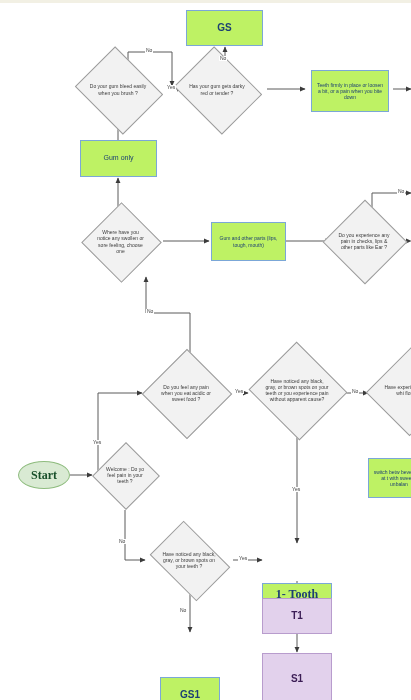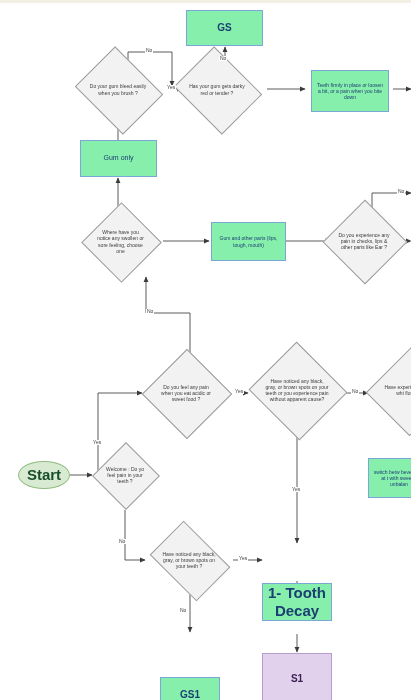--- a/index.html
+++ b/index.html
@@ -5,39 +5,39 @@
   html,body{margin:0;padding:0;background:#ffffff;}
   body{width:411px;height:700px;overflow:hidden;font-family:"Liberation Sans",sans-serif;}
   #canvas{position:relative;width:411px;height:700px;background:#ffffff;}
   #edges{position:absolute;left:0;top:0;width:411px;height:700px;}
 
   .node{position:absolute;box-sizing:border-box;display:flex;align-items:center;
         justify-content:center;text-align:center;}
   .node .lbl{display:block;width:100%;padding:0 3px;line-height:1.22;}
 
   
-  .rect{background:#86efac;border:1px solid #7ba7d7;}
+  .rect{background:#bef264;border:1px solid #7ba7d7;}
   .rect .lbl{color:#1c3f73;}
 
   .rect-purple{background:#e2d1ec;border:1px solid #b89ccd;}
   .rect-purple .lbl{color:#3b1d55;font-weight:bold;}
 
   .oval{background:#d9ead3;border:1px solid #8fbc7f;border-radius:50%;}
   .oval .lbl{color:#184f2a;font-weight:bold;}
 
   
   .dia{background:transparent;}
   .dia .shape{position:absolute;left:0;top:0;width:100%;height:100%;
               background:#f2f2f2;border:1px solid #9a9a9a;
               transform:rotate(45deg);}
   .dia .lbl{position:relative;z-index:2;color:#3b3b3b;}
 
   .t5{font-size:5px;}
   .t7{font-size:7px;}
-  .t9{font-size:15px;font-weight:bold;}
+  .t9{font-size:12px;font-weight:bold;font-family:Liberation Serif, serif;}
   .t10{font-size:10px;font-weight:bold;}
 
   .edgelabel{position:absolute;font-size:5px;color:#3b3b3b;background:#ffffff;
              padding:0 1px;line-height:1;white-space:nowrap;}
   .topstrip{position:absolute;left:0;top:0;width:411px;height:3px;background:#f2f0e4;}
 </style>
 </head>
 <body>
 
 <div id="canvas">
@@ -169,20 +169,23 @@
   </div>
 
   <div class="node rect" style="left:262px;top:543px;width:70px;height:38px;margin-top:40px;">
     <span class="lbl t9">1- Tooth Decay</span>
   </div>
 
   <div class="node rect" style="left:160px;top:633px;width:60px;height:36px;margin-top:44px;">
     <span class="lbl t10">GS1</span>
   </div>
 
+  <div class="node rect-purple" style="left:262px;top:598px;width:70px;height:36px;">
+    <span class="lbl t10">T1</span>
+  </div>
 
   <div class="node rect-purple" style="left:262px;top:653px;width:70px;height:52px;">
     <span class="lbl t10">S1</span>
   </div>
 
   <span class="edgelabel" style="left:145px;top:48px;">No</span>
   <span class="edgelabel" style="left:166px;top:85px;">Yes</span>
   <span class="edgelabel" style="left:219px;top:56px;">No</span>
   <span class="edgelabel" style="left:397px;top:189px;">No</span>
   <span class="edgelabel" style="left:146px;top:309px;">No</span>

